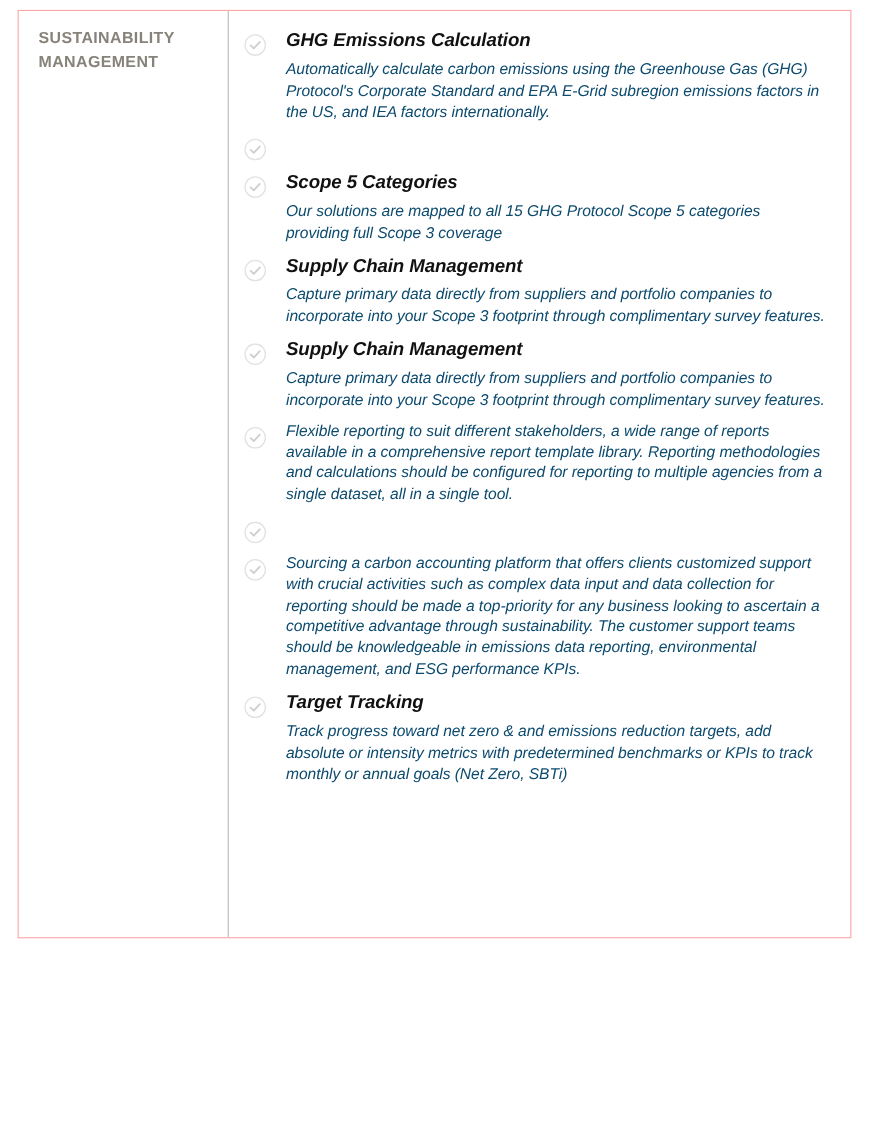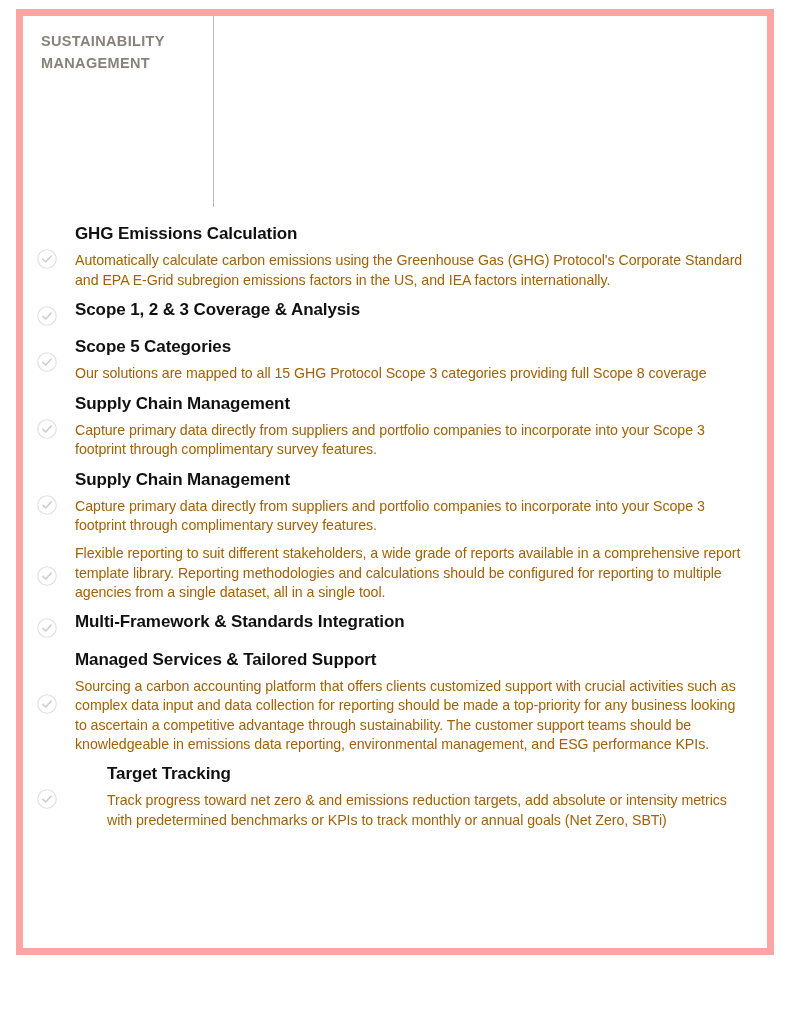--- a/index.html
+++ b/index.html
@@ -14,26 +14,25 @@
     font-family: "Liberation Sans", "DejaVu Sans", sans-serif;
     -webkit-font-smoothing: antialiased;
     overflow: hidden;
   }
 
   .feature-table {
     position: absolute;
     left: 16px;
     top: 9px;
     width: 758px;
-    height: 946px;
+    height: 844px;
     box-sizing: border-box;
-    border: 7px solid #fca5a5;
+    border: 1px solid #fca5a5;
     display: flex;
     background: #ffffff;
-    flex-direction: column;
   }
 
   
   .category-col {
     width: 191px;
     flex: 0 0 191px;
     box-sizing: border-box;
     border-right: 1px solid #b8b8b4;
     padding: 14px 18px 0 18px;
   }
@@ -51,24 +50,25 @@
   
   .features-col {
     flex: 1 1 auto;
     box-sizing: border-box;
     padding: 16px 22px 10px 14px;
     overflow: hidden;
   }
 
   .feature-item {
     display: flex;
-    align-items: center;
+    align-items: flex-start;
     margin-bottom: 9px;
-  }
-  .feature-item:last-child { margin-bottom: 0; gap: 32px; }
+    font-style: italic;
+  }
+  .feature-item:last-child { margin-bottom: 0; }
 
   .check-wrap {
     flex: 0 0 20px;
     width: 20px;
     height: 20px;
     margin-top: 5px;
     margin-right: 18px;
   }
 
   .check-icon {
@@ -88,21 +88,21 @@
     font-weight: bold;
     line-height: 1.25;
     color: #111111;
     letter-spacing: -0.1px;
   }
 
   .feature-desc {
     margin: 0;
     font-size: 14.2px;
     line-height: 1.36;
-    color: #a16207;
+    color: #0c4a6e;
     letter-spacing: -0.05px;
   }
 </style>
 </head>
 <body>
 
 <div class="feature-table">
 
   <div class="category-col">
     <h2 class="category-title">SUSTAINABILITY MANAGEMENT</h2>
@@ -123,33 +123,32 @@
         </div>
       </div>
       <div class="feature-item">
         <span class="check-wrap">
           <svg class="check-icon" viewBox="0 0 20 20" xmlns="http://www.w3.org/2000/svg">
             <circle cx="10" cy="10" r="9.25" fill="none" stroke="#e2e2e2" stroke-width="1.2"></circle>
             <path d="M5.9 10.3 L8.7 13.0 L14.1 7.2" fill="none" stroke="#cfcfcf" stroke-width="1.7" stroke-linecap="round" stroke-linejoin="round"></path>
           </svg>
         </span>
         <div class="feature-body">
-          <h3 class="feature-heading">Scope 1, 2 &amp; 3 Coverage &amp; Analysis</h3>
         </div>
       </div>
       <div class="feature-item">
         <span class="check-wrap">
           <svg class="check-icon" viewBox="0 0 20 20" xmlns="http://www.w3.org/2000/svg">
             <circle cx="10" cy="10" r="9.25" fill="none" stroke="#e2e2e2" stroke-width="1.2"></circle>
             <path d="M5.9 10.3 L8.7 13.0 L14.1 7.2" fill="none" stroke="#cfcfcf" stroke-width="1.7" stroke-linecap="round" stroke-linejoin="round"></path>
           </svg>
         </span>
         <div class="feature-body">
           <h3 class="feature-heading">Scope 5 Categories</h3>
-          <p class="feature-desc">Our solutions are mapped to all 15 GHG Protocol Scope 3 categories providing full Scope 8 coverage</p>
+          <p class="feature-desc">Our solutions are mapped to all 15 GHG Protocol Scope 5 categories providing full Scope 3 coverage</p>
         </div>
       </div>
       <div class="feature-item">
         <span class="check-wrap">
           <svg class="check-icon" viewBox="0 0 20 20" xmlns="http://www.w3.org/2000/svg">
             <circle cx="10" cy="10" r="9.25" fill="none" stroke="#e2e2e2" stroke-width="1.2"></circle>
             <path d="M5.9 10.3 L8.7 13.0 L14.1 7.2" fill="none" stroke="#cfcfcf" stroke-width="1.7" stroke-linecap="round" stroke-linejoin="round"></path>
           </svg>
         </span>
         <div class="feature-body">
@@ -170,43 +169,41 @@
         </div>
       </div>
       <div class="feature-item">
         <span class="check-wrap">
           <svg class="check-icon" viewBox="0 0 20 20" xmlns="http://www.w3.org/2000/svg">
             <circle cx="10" cy="10" r="9.25" fill="none" stroke="#e2e2e2" stroke-width="1.2"></circle>
             <path d="M5.9 10.3 L8.7 13.0 L14.1 7.2" fill="none" stroke="#cfcfcf" stroke-width="1.7" stroke-linecap="round" stroke-linejoin="round"></path>
           </svg>
         </span>
         <div class="feature-body">
-          <p class="feature-desc">Flexible reporting to suit different stakeholders, a wide grade of reports available in a comprehensive report template library. Reporting methodologies and calculations should be configured for reporting to multiple agencies from a single dataset, all in a single tool.</p>
-        </div>
-      </div>
-      <div class="feature-item">
-        <span class="check-wrap">
-          <svg class="check-icon" viewBox="0 0 20 20" xmlns="http://www.w3.org/2000/svg">
-            <circle cx="10" cy="10" r="9.25" fill="none" stroke="#e2e2e2" stroke-width="1.2"></circle>
-            <path d="M5.9 10.3 L8.7 13.0 L14.1 7.2" fill="none" stroke="#cfcfcf" stroke-width="1.7" stroke-linecap="round" stroke-linejoin="round"></path>
-          </svg>
-        </span>
-        <div class="feature-body">
-          <h3 class="feature-heading">Multi-Framework &amp; Standards Integration</h3>
-        </div>
-      </div>
-      <div class="feature-item">
-        <span class="check-wrap">
-          <svg class="check-icon" viewBox="0 0 20 20" xmlns="http://www.w3.org/2000/svg">
-            <circle cx="10" cy="10" r="9.25" fill="none" stroke="#e2e2e2" stroke-width="1.2"></circle>
-            <path d="M5.9 10.3 L8.7 13.0 L14.1 7.2" fill="none" stroke="#cfcfcf" stroke-width="1.7" stroke-linecap="round" stroke-linejoin="round"></path>
-          </svg>
-        </span>
-        <div class="feature-body">
-          <h3 class="feature-heading">Managed Services &amp; Tailored Support</h3>
+          <p class="feature-desc">Flexible reporting to suit different stakeholders, a wide range of reports available in a comprehensive report template library. Reporting methodologies and calculations should be configured for reporting to multiple agencies from a single dataset, all in a single tool.</p>
+        </div>
+      </div>
+      <div class="feature-item">
+        <span class="check-wrap">
+          <svg class="check-icon" viewBox="0 0 20 20" xmlns="http://www.w3.org/2000/svg">
+            <circle cx="10" cy="10" r="9.25" fill="none" stroke="#e2e2e2" stroke-width="1.2"></circle>
+            <path d="M5.9 10.3 L8.7 13.0 L14.1 7.2" fill="none" stroke="#cfcfcf" stroke-width="1.7" stroke-linecap="round" stroke-linejoin="round"></path>
+          </svg>
+        </span>
+        <div class="feature-body">
+        </div>
+      </div>
+      <div class="feature-item">
+        <span class="check-wrap">
+          <svg class="check-icon" viewBox="0 0 20 20" xmlns="http://www.w3.org/2000/svg">
+            <circle cx="10" cy="10" r="9.25" fill="none" stroke="#e2e2e2" stroke-width="1.2"></circle>
+            <path d="M5.9 10.3 L8.7 13.0 L14.1 7.2" fill="none" stroke="#cfcfcf" stroke-width="1.7" stroke-linecap="round" stroke-linejoin="round"></path>
+          </svg>
+        </span>
+        <div class="feature-body">
           <p class="feature-desc">Sourcing a carbon accounting platform that offers clients customized support with crucial activities such as complex data input and data collection for reporting should be made a top-priority for any business looking to ascertain a competitive advantage through sustainability. The customer support teams should be knowledgeable in emissions data reporting, environmental management, and ESG performance KPIs.</p>
         </div>
       </div>
       <div class="feature-item">
         <span class="check-wrap">
           <svg class="check-icon" viewBox="0 0 20 20" xmlns="http://www.w3.org/2000/svg">
             <circle cx="10" cy="10" r="9.25" fill="none" stroke="#e2e2e2" stroke-width="1.2"></circle>
             <path d="M5.9 10.3 L8.7 13.0 L14.1 7.2" fill="none" stroke="#cfcfcf" stroke-width="1.7" stroke-linecap="round" stroke-linejoin="round"></path>
           </svg>
         </span>

